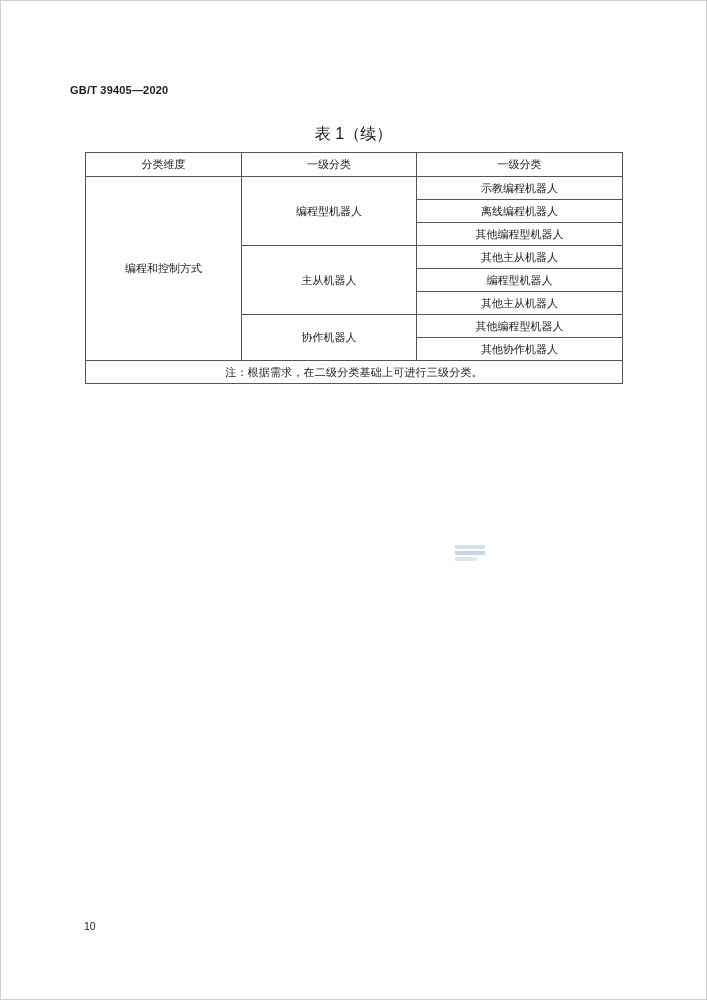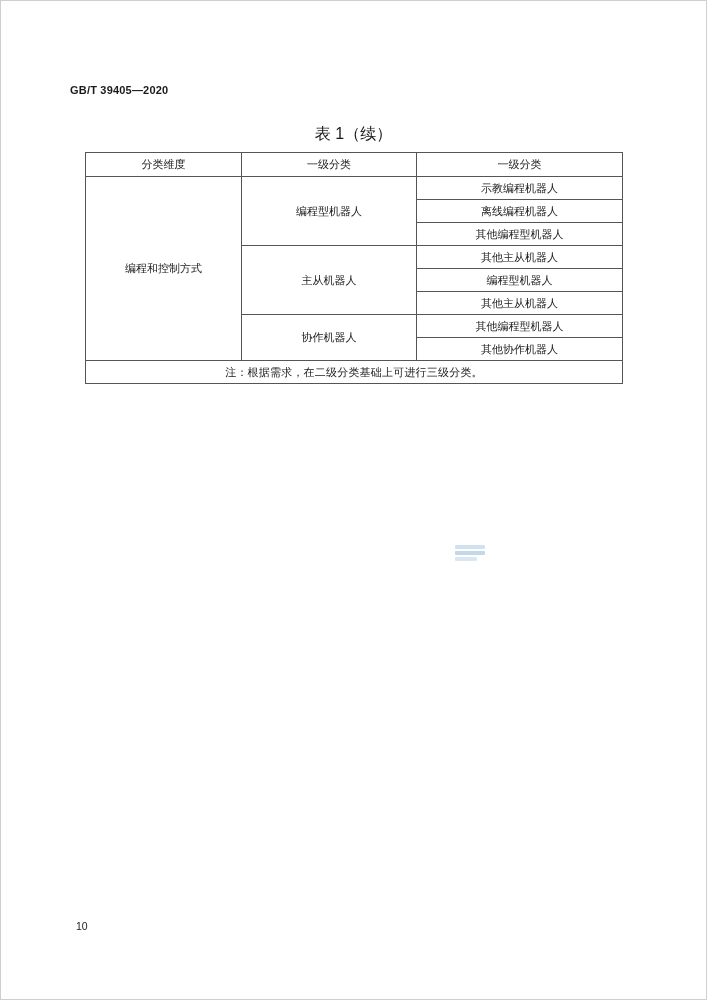--- a/index.html
+++ b/index.html
@@ -99,21 +99,21 @@
     height: 4px;
     background: #c9dced;
     border-radius: 1px;
   }
   .watermark .bar.b1 { top: 2px; }
   .watermark .bar.b2 { top: 8px; background: #b9d2e8; }
   .watermark .bar.b3 { top: 14px; width: 22px; background: #d3e3f1; }
 
   .page-number {
     position: absolute;
-    left: 76px;
+    left: 84px;
     top: 920px;
     font-family: "Liberation Sans", "DejaVu Sans", sans-serif;
     font-size: 10.5px;
     color: #222;
   }
 </style>
 </head>
 <body>
 
 <div class="page">

